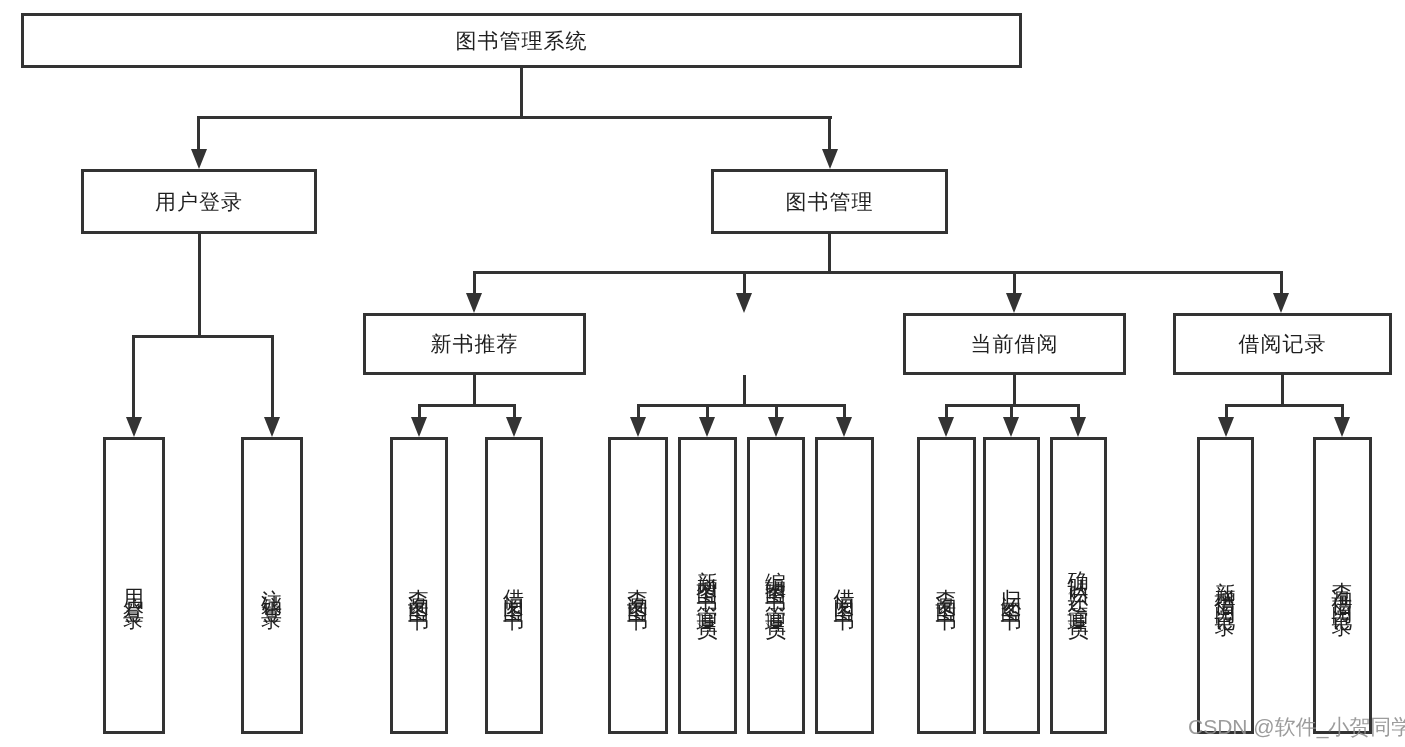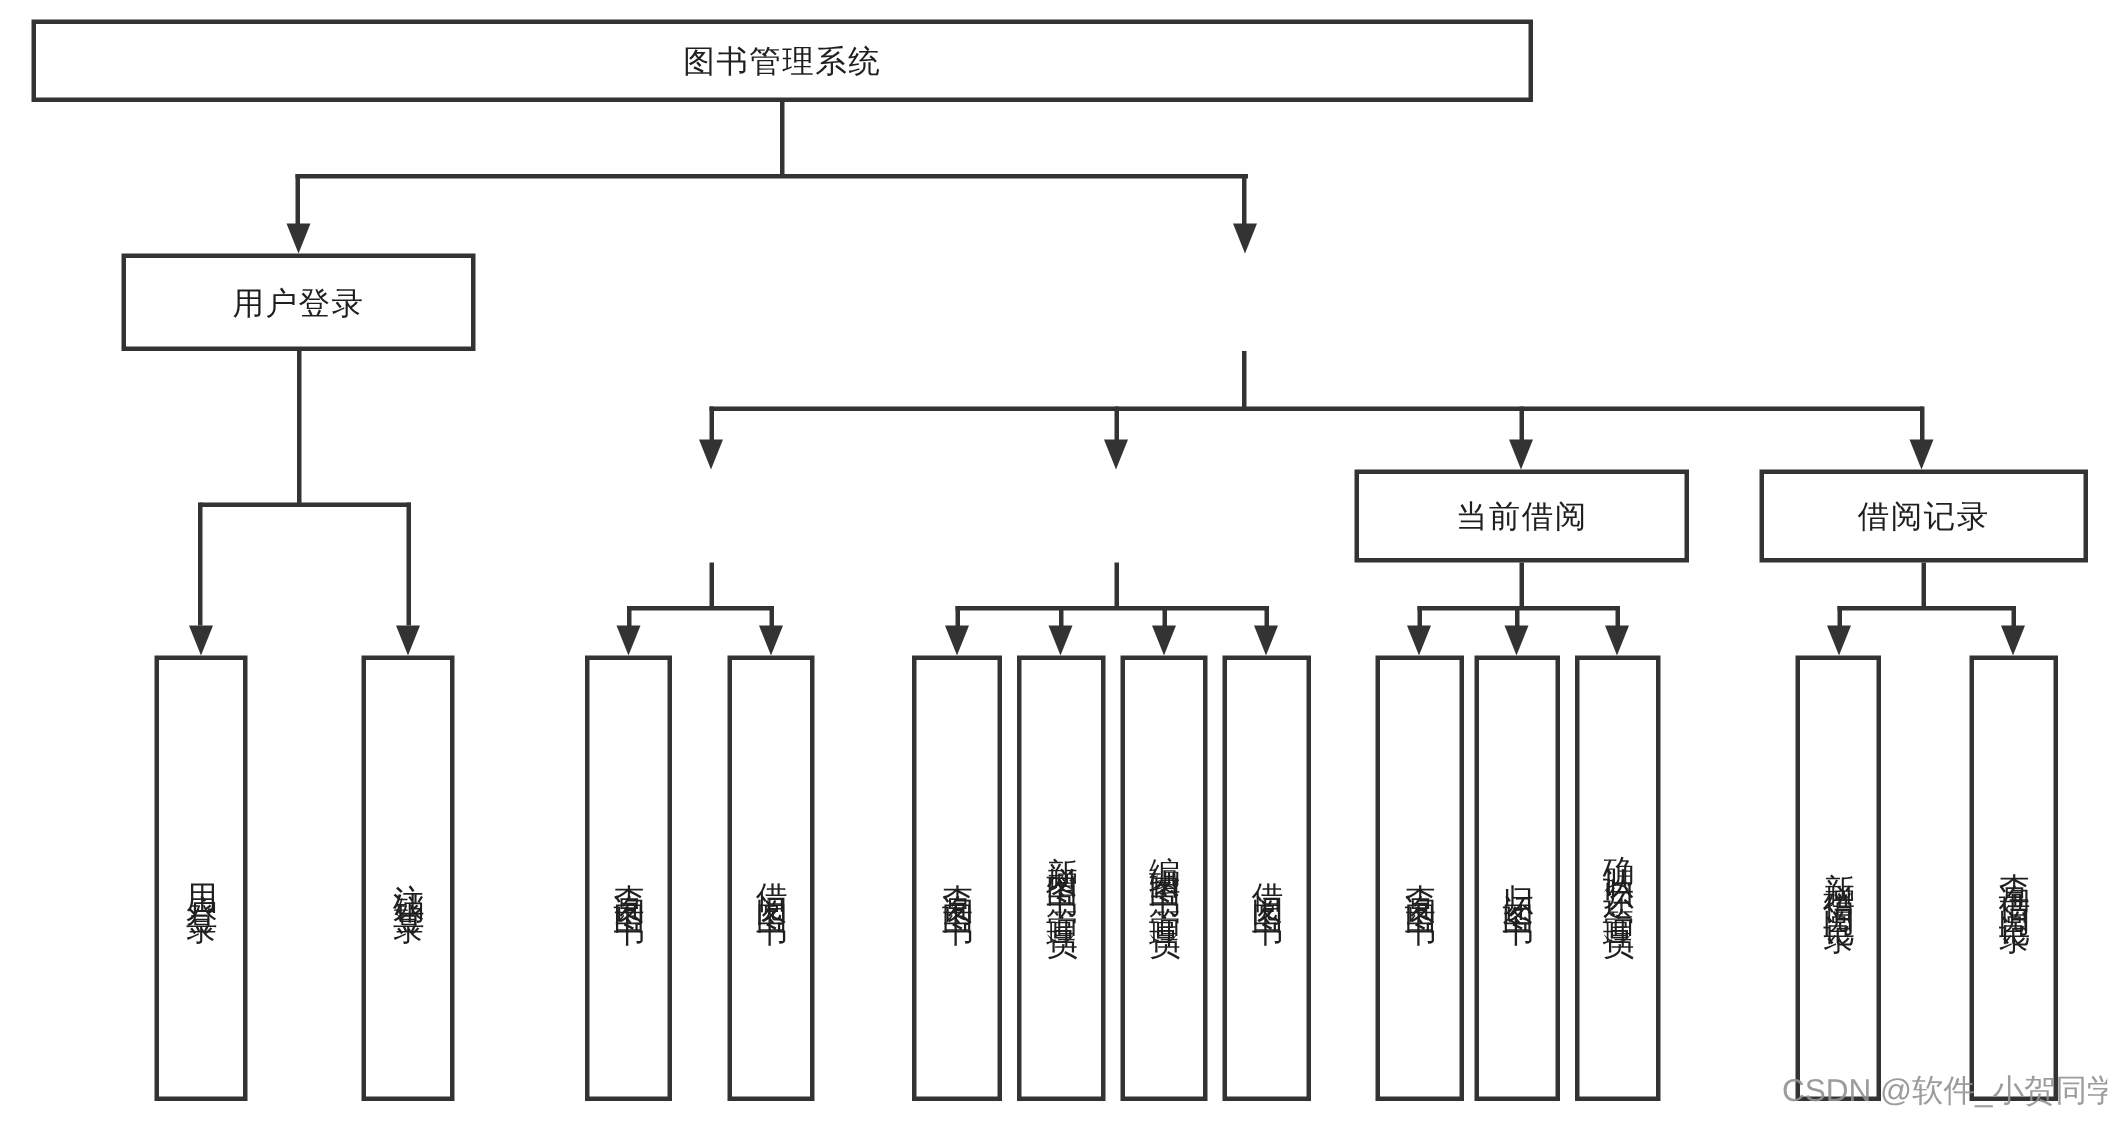--- a/index.html
+++ b/index.html
@@ -62,39 +62,45 @@
   <div class="vl" style="left:520px;top:68px;height:50px"></div>
   <div class="hl" style="left:197px;top:116px;width:635px"></div>
   <div class="vl" style="left:197px;top:116px;height:35px"></div>
   <div class="ah" style="left:191px;top:149px"></div>
   <div class="vl" style="left:828px;top:116px;height:35px"></div>
   <div class="ah" style="left:822px;top:149px"></div>
 
   <div class="node" style="left:81px;top:169px;width:236px;height:65px">
     <span>用户登录</span>
   </div>
+  <div class="node" style="left:711px;top:169px;width:237px;height:65px">
+    <span>图书管理</span>
+  </div>
 
   <div class="vl" style="left:198px;top:234px;height:103px"></div>
   <div class="hl" style="left:133px;top:335px;width:141px"></div>
   <div class="vl" style="left:132px;top:335px;height:82px"></div>
   <div class="ah" style="left:126px;top:417px"></div>
   <div class="vl" style="left:271px;top:335px;height:82px"></div>
   <div class="ah" style="left:264px;top:417px"></div>
 
   <div class="vl" style="left:828px;top:234px;height:39px"></div>
   <div class="hl" style="left:473px;top:271px;width:809px"></div>
   <div class="vl" style="left:473px;top:271px;height:24px"></div>
   <div class="ah" style="left:466px;top:293px"></div>
   <div class="vl" style="left:743px;top:271px;height:24px"></div>
   <div class="ah" style="left:736px;top:293px"></div>
   <div class="vl" style="left:1013px;top:271px;height:24px"></div>
   <div class="ah" style="left:1006px;top:293px"></div>
   <div class="vl" style="left:1280px;top:271px;height:24px"></div>
   <div class="ah" style="left:1273px;top:293px"></div>
 
+  <div class="node" style="left:363px;top:313px;width:223px;height:62px">
+    <span>新书推荐</span>
+  </div>
   <div class="node" style="left:903px;top:313px;width:223px;height:62px">
     <span>当前借阅</span>
   </div>
   <div class="node" style="left:1173px;top:313px;width:219px;height:62px">
     <span>借阅记录</span>
   </div>
 
   <div class="vl" style="left:473px;top:375px;height:31px"></div>
   <div class="hl" style="left:418px;top:404px;width:98px"></div>
   <div class="vl" style="left:418px;top:404px;height:14px"></div>

